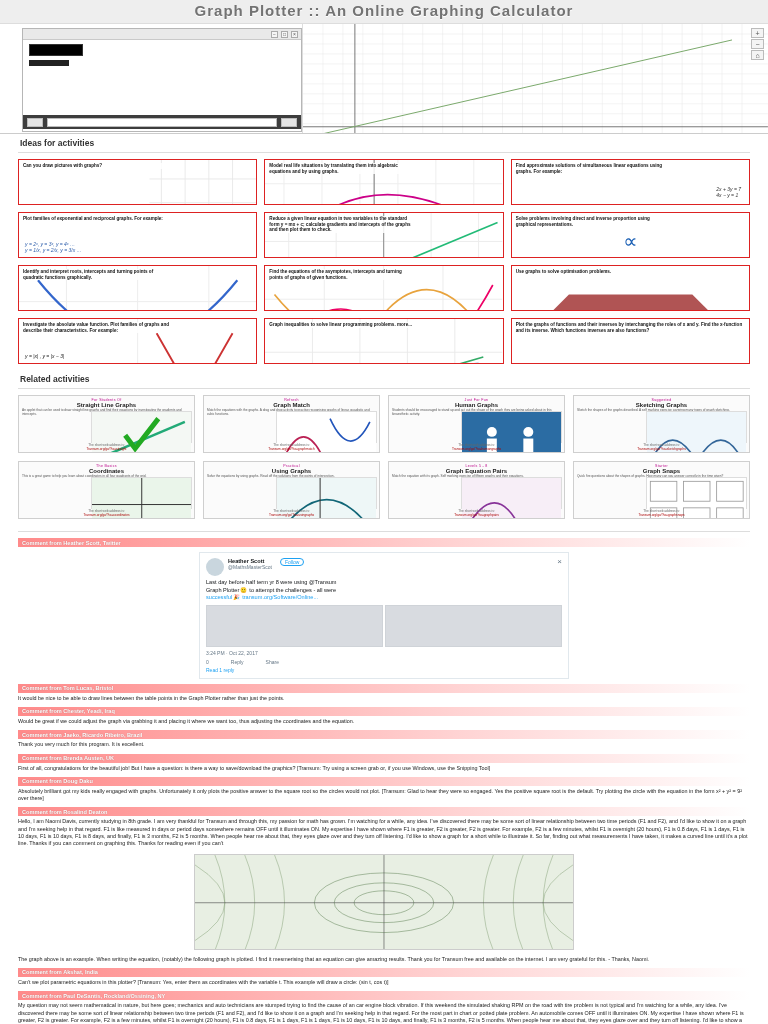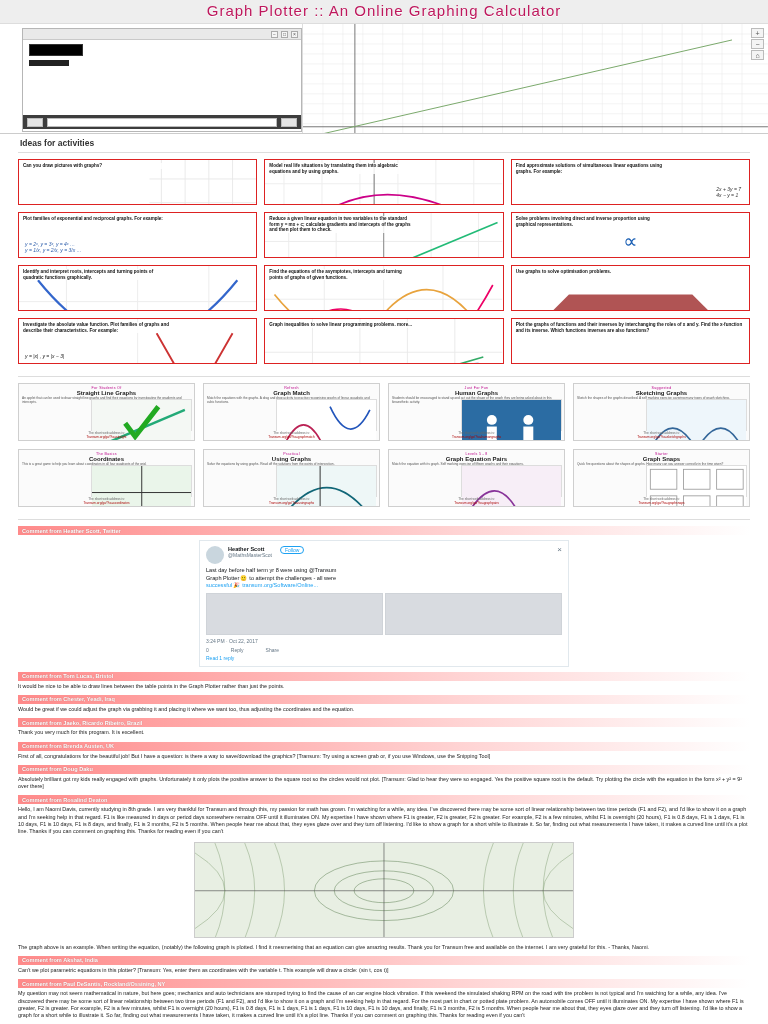--- a/index.html
+++ b/index.html
@@ -15,23 +15,23 @@
 
   
   .titlebar {
     background: #eeeeee;
     text-align:center;
     padding: 2px 0 4px 0;
     border-bottom: 1px solid #ddd;
   }
   .titlebar .t {
     font-size: 15px;
-    font-weight: normal;
+    font-weight: bold;
     letter-spacing: 1px;
-    color: #be185d;
+    color: #737373;
     text-shadow: 0 1px 0 #fff;
   }
 
   
   .applet {
     position: relative;
     height: 110px;
     background: #ffffff;
     border-bottom: 1px solid #ccc;
     overflow: hidden;
@@ -364,20 +364,21 @@
       </div>
 
       <div class="idea-card full">
         <div class="cap">Plot the graphs of functions and their inverses by interchanging the roles of x and y. Find the x-function and its inverse. Which functions inverses are also functions?</div>
       </div>
 
     </div>
   </div>
 
   <div class="section">
+    <div class="section-h">Related activities</div>
     <div class="rule"></div>
 
     <div class="related">
       <div class="rel-card">
         <div class="rel-sub">For Students Of</div>
         <div class="rel-title">Straight Line Graphs</div>
         <div class="rel-body">An applet that can be used to draw straight line graphs and find their equations by investigating the gradients and intercepts.</div>
         <div class="rel-thumb">
           <svg viewBox="0 0 60 32" preserveAspectRatio="none">
             <rect width="60" height="32" fill="#f4f8f4"></rect>

